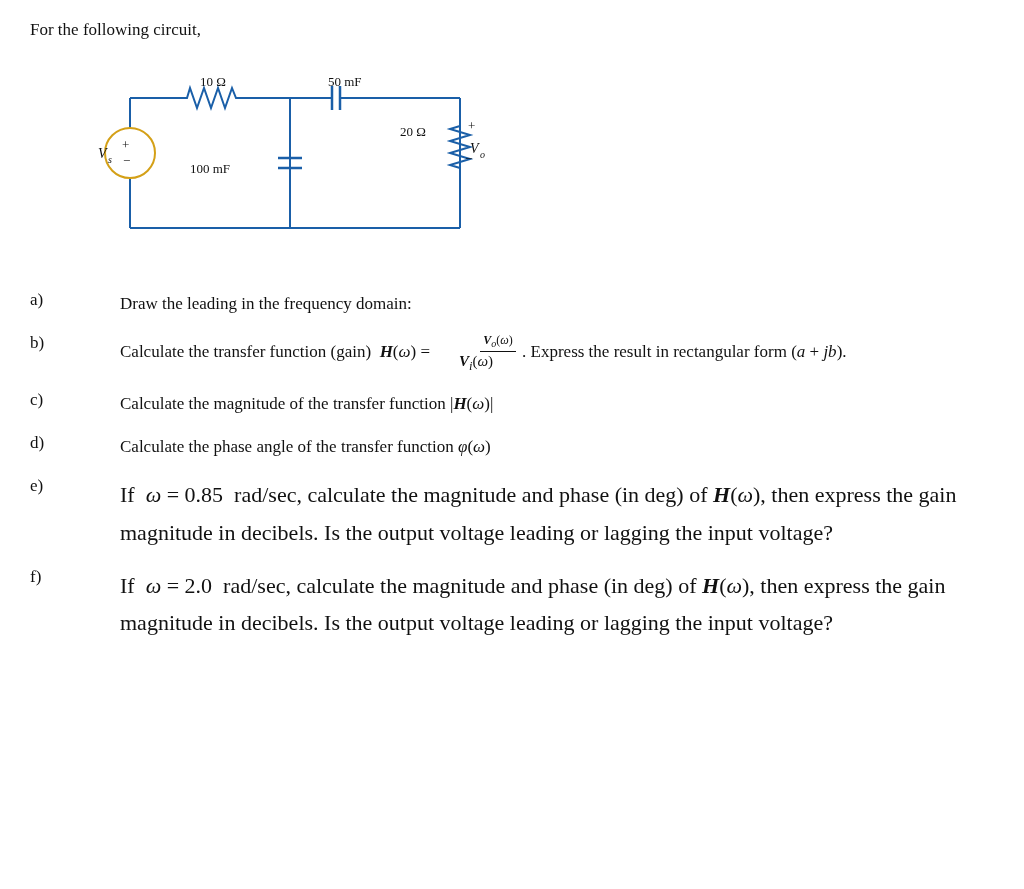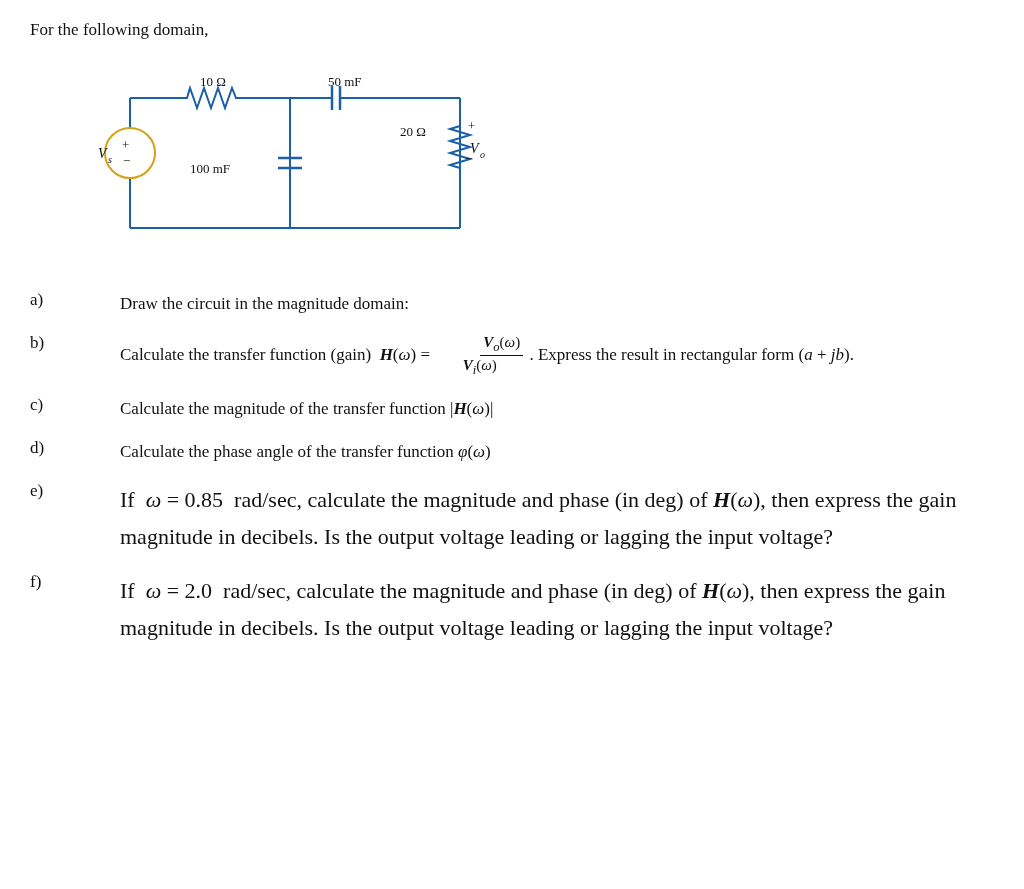--- a/index.html
+++ b/index.html
@@ -49,40 +49,40 @@
     .fraction {
       display: inline-flex;
       flex-direction: column;
       align-items: center;
       vertical-align: middle;
       margin: 0 2px;
     }
     .fraction .numer {
       border-bottom: 1.5px solid #111;
       padding: 0 3px;
-      font-size: 15px;
+      font-size: 12px;
       line-height: 1.3;
       margin-left: 44px;
     }
     .fraction .denom {
       padding: 0 3px;
       font-size: 15px;
       line-height: 1.3;
       text-align: center;
     }
     .wrap-content {
       flex: 1;
       font-size: 22px;
       line-height: 1.7;
     }
   </style>
 </head>
 <body>
 
-<div class="intro">For the following domain,</div>
+<div class="intro">For the following circuit,</div>
 
 <div class="circuit-container">
   <svg class="circuit-svg" width="430" height="210" viewBox="0 0 430 210">
 
     <line x1="60" y1="40" x2="110" y2="40" stroke="#1a5fa8" stroke-width="2"></line>
 
     <text x="130" y="28" font-size="13" font-family="Times New Roman" fill="#111">10 Ω</text>
 
     <polyline points="110,40 117,40 120,30 127,50 134,30 141,50 148,30 155,50 162,30 166,40 190,40" stroke="#1a5fa8" stroke-width="2" fill="none"></polyline>
 
@@ -128,21 +128,21 @@
 
     <text x="398" y="72" font-size="13" font-family="Times New Roman" fill="#111">+</text>
     <text x="395" y="105" font-size="13" font-family="Times New Roman" fill="#111">−</text>
     <text x="400" y="95" font-size="14" font-family="Times New Roman" font-style="italic" fill="#111">V</text>
     <text x="410" y="100" font-size="10" font-family="Times New Roman" font-style="italic" fill="#111">o</text>
   </svg>
 </div>
 
 <div class="section">
   <div class="label">a)</div>
-  <div class="content">Draw the circuit in the magnitude domain:</div>
+  <div class="content">Draw the leading in the frequency domain:</div>
 </div>
 
 <div class="section">
   <div class="label">b)</div>
   <div class="content">
     Calculate the transfer function (gain) &nbsp;<span class="bold-math">H</span>(<span class="math-inline">ω</span>) =
     <span class="fraction">
       <span class="numer"><span class="bold-math">V</span><sub><span class="math-inline">o</span></sub>(<span class="math-inline">ω</span>)</span>
       <span class="denom"><span class="bold-math">V</span><sub><span class="math-inline">i</span></sub>(<span class="math-inline">ω</span>)</span>
     </span>

